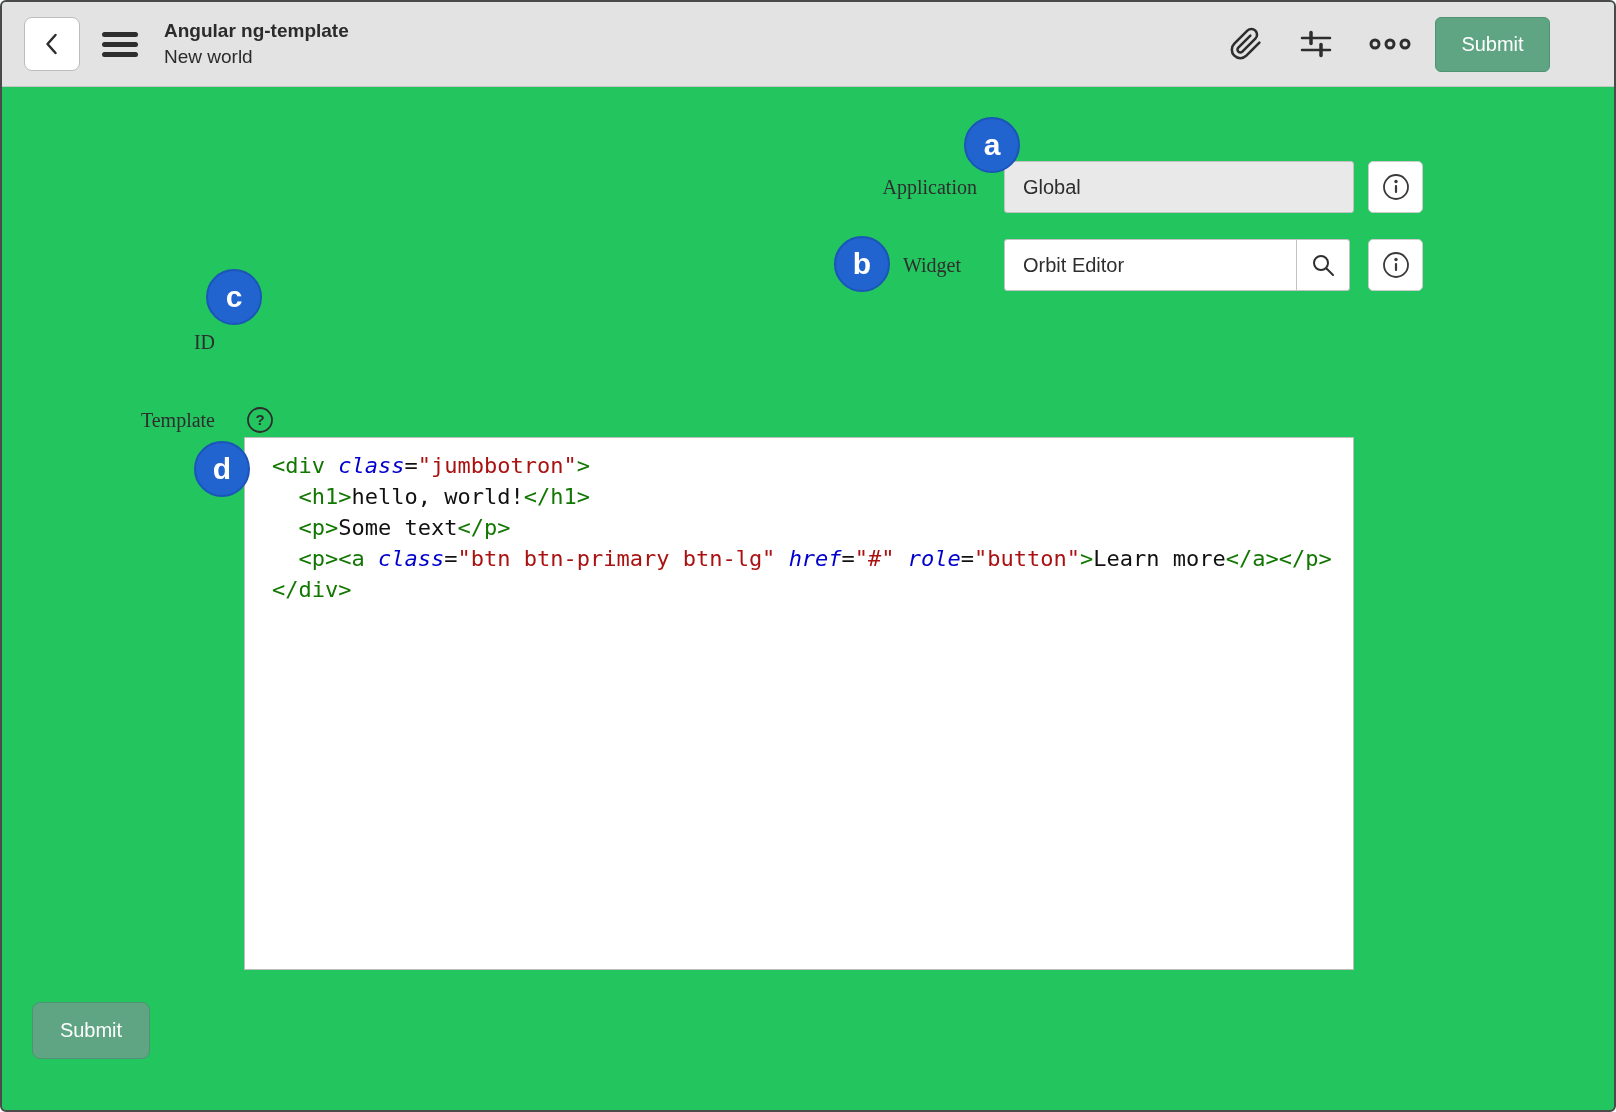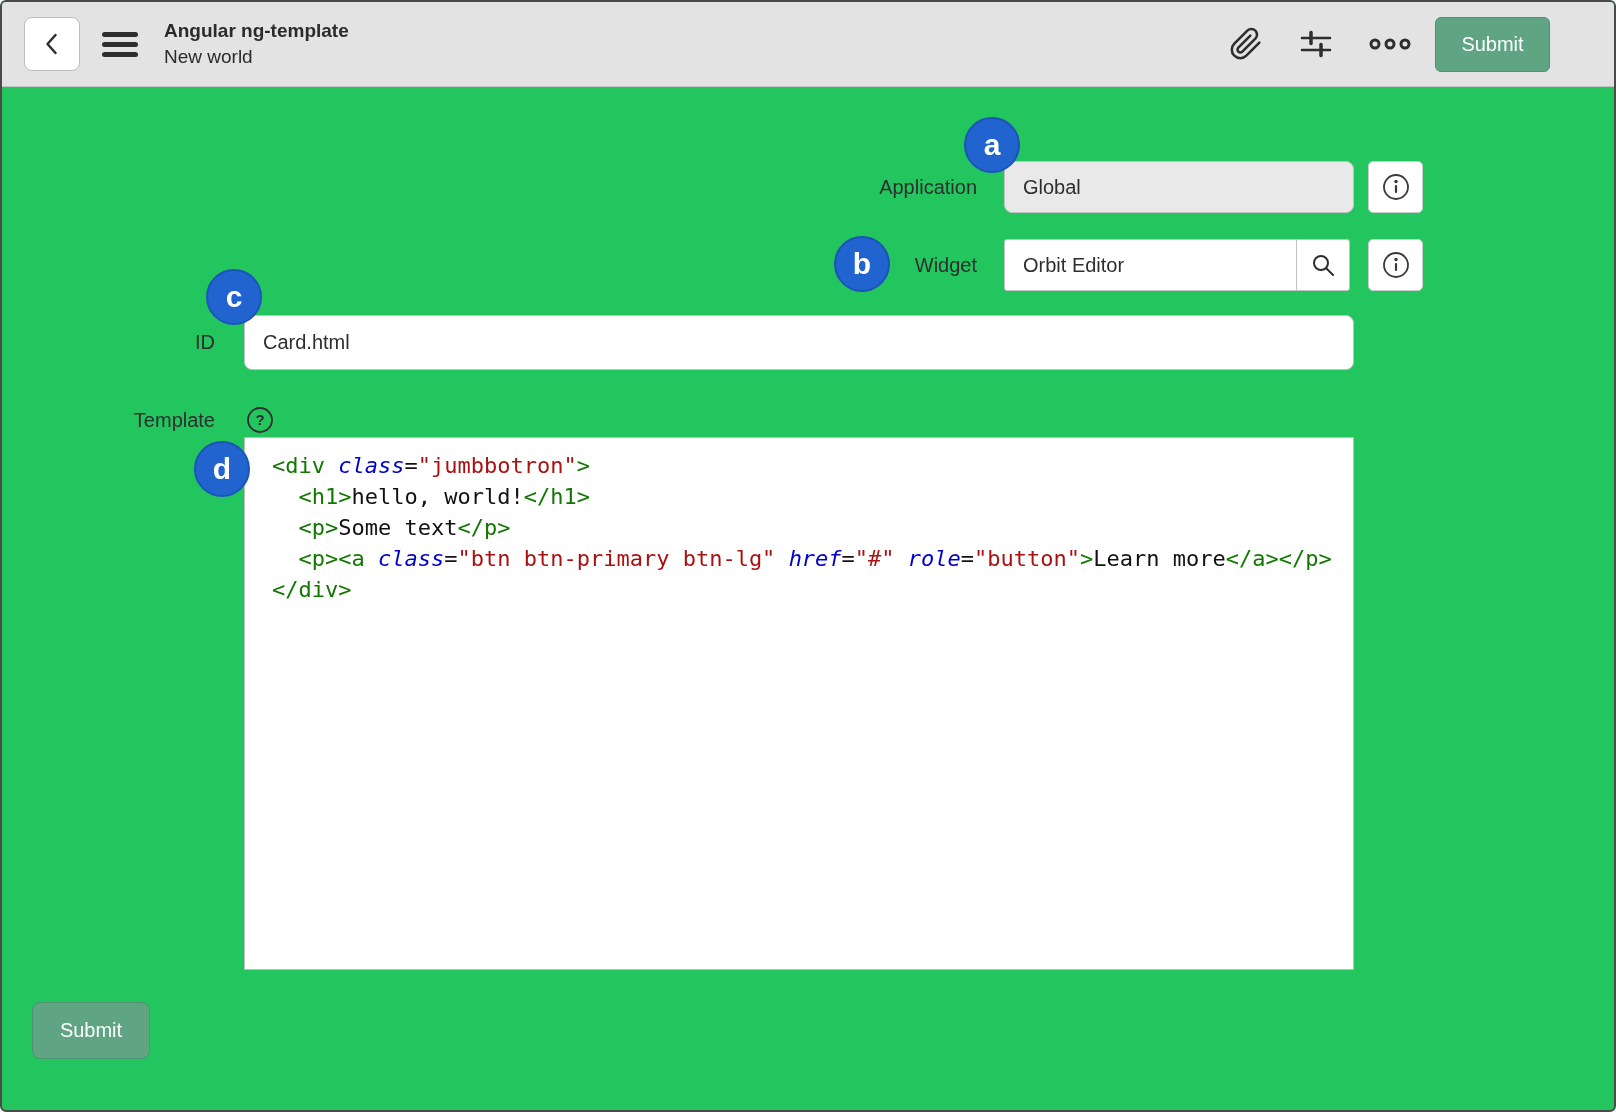--- a/index.html
+++ b/index.html
@@ -36,29 +36,29 @@
   .icon-btn + .icon-btn { margin-left:36px; }
   .submit-btn {
     margin-left:24px; width:115px; height:55px; flex:0 0 auto;
     background:var(--accent-green,#5FA583); border:1px solid var(--accent-green-border,#4E9474);
     border-radius:6px; color:#fff; font-size:20px; cursor:pointer; font-family:inherit;
   }
 
   
   .field-label {
     position:absolute; display:flex; align-items:center; justify-content:flex-end;
-    font-size:20px; color:#2e2e2e;
+    font-size:20px; color:#2e2e2e;font-family:Liberation Serif, serif;
   }
   #label-application { left:640px; top:159px; width:335px; height:52px; }
-  #label-widget      { left:640px; top:237px; width:335px; height:52px;text-align:right; }
+  #label-widget      { left:624px; top:237px; width:335px; height:52px;text-align:right; }
   #label-id          { left:0px;   top:313px; width:213px; height:55px; }
   #label-template    { left:0px;   top:403px; width:213px; height:30px; }
 
   .text-input {
-    position:absolute; box-sizing:border-box; border:1px solid #c2c2c2; border-radius:8px;
+    position:absolute; box-sizing:border-box; border:1px solid #c2c2c2; border-radius:3px;
     font-size:20px; color:#2e2e2e; padding:0 18px; font-family:inherit; background:#fff; outline:none;
   }
   #input-application { left:1002px; top:159px; width:350px; height:52px; background:#e9e9e9; }
   #input-widget      { left:1002px; top:237px; width:317px; height:52px; border-radius:3px 0 0 3px; }
   #input-id          { left:242px;  top:313px; width:1110px; height:55px; }
 
   .addon-btn {
     position:absolute; box-sizing:border-box; background:#fff; border:1px solid #c2c2c2;
     display:flex; align-items:center; justify-content:center; cursor:pointer; padding:0;
   }
@@ -175,21 +175,20 @@
     </svg>
   </button>
   <button class="ref-btn" id="info-widget">
     <svg width="28" height="28" viewBox="0 0 28 28">
       <circle cx="14" cy="14" r="12" fill="none" stroke="#3a3a3a" stroke-width="1.8"></circle>
       <circle cx="14" cy="8.5" r="1.7" fill="#3a3a3a"></circle>
       <rect x="12.9" y="12" width="2.2" height="8" rx="1" fill="#3a3a3a"></rect>
     </svg>
   </button>
 
-  <input class="text-input" id="input-id" value="Card.html" style="">
 
   <button class="help-btn">
     <svg width="28" height="28" viewBox="0 0 28 28">
       <circle cx="14" cy="14" r="12" fill="none" stroke="#2e2e2e" stroke-width="1.8"></circle>
       <text x="14" y="19" text-anchor="middle" font-size="15" font-weight="bold" fill="#2e2e2e" font-family="Liberation Sans, sans-serif">?</text>
     </svg>
   </button>
 
   <div class="code-editor">
     <div class="code-content"><div class="code-line"><span class="tok-tag">&lt;div</span><span class="tok-text"> </span><span class="tok-attr">class</span><span class="tok-text">=</span><span class="tok-str">"jumbbotron"</span><span class="tok-tag">&gt;</span></div><div class="code-line"><span class="tok-text">  </span><span class="tok-tag">&lt;h1&gt;</span><span class="tok-text">hello, world!</span><span class="tok-tag">&lt;/h1&gt;</span></div><div class="code-line"><span class="tok-text">  </span><span class="tok-tag">&lt;p&gt;</span><span class="tok-text">Some text</span><span class="tok-tag">&lt;/p&gt;</span></div><div class="code-line"><span class="tok-text">  </span><span class="tok-tag">&lt;p&gt;</span><span class="tok-tag">&lt;a</span><span class="tok-text"> </span><span class="tok-attr">class</span><span class="tok-text">=</span><span class="tok-str">"btn btn-primary btn-lg"</span><span class="tok-text"> </span><span class="tok-attr">href</span><span class="tok-text">=</span><span class="tok-str">"#"</span><span class="tok-text"> </span><span class="tok-attr">role</span><span class="tok-text">=</span><span class="tok-str">"button"</span><span class="tok-tag">&gt;</span><span class="tok-text">Learn more</span><span class="tok-tag">&lt;/a&gt;</span><span class="tok-tag">&lt;/p&gt;</span></div><div class="code-line"><span class="tok-tag">&lt;/div&gt;</span></div></div>

